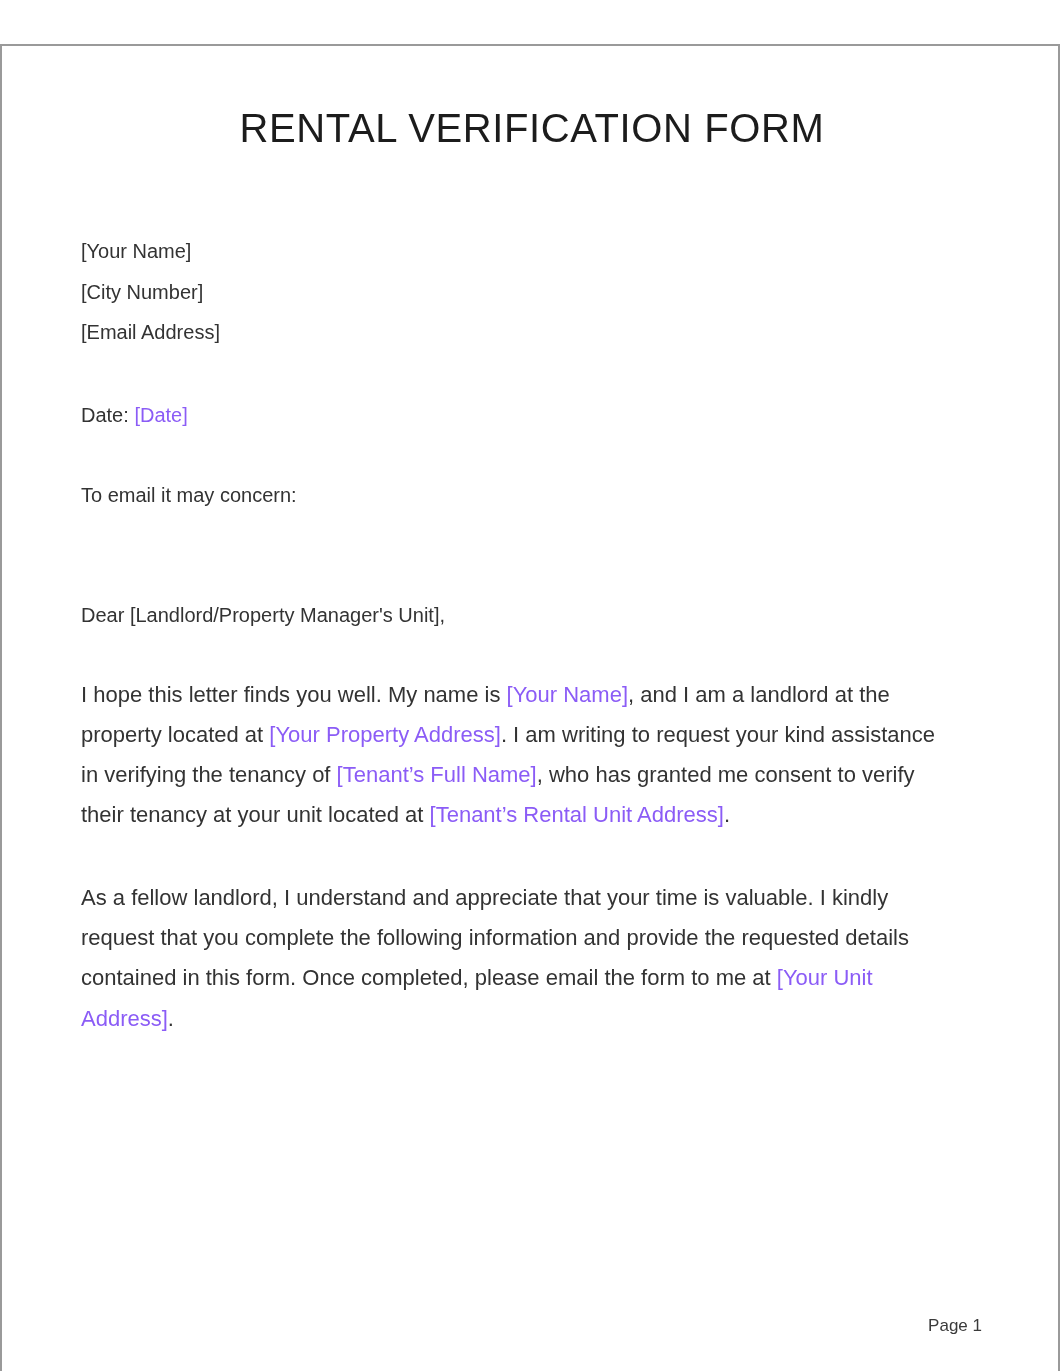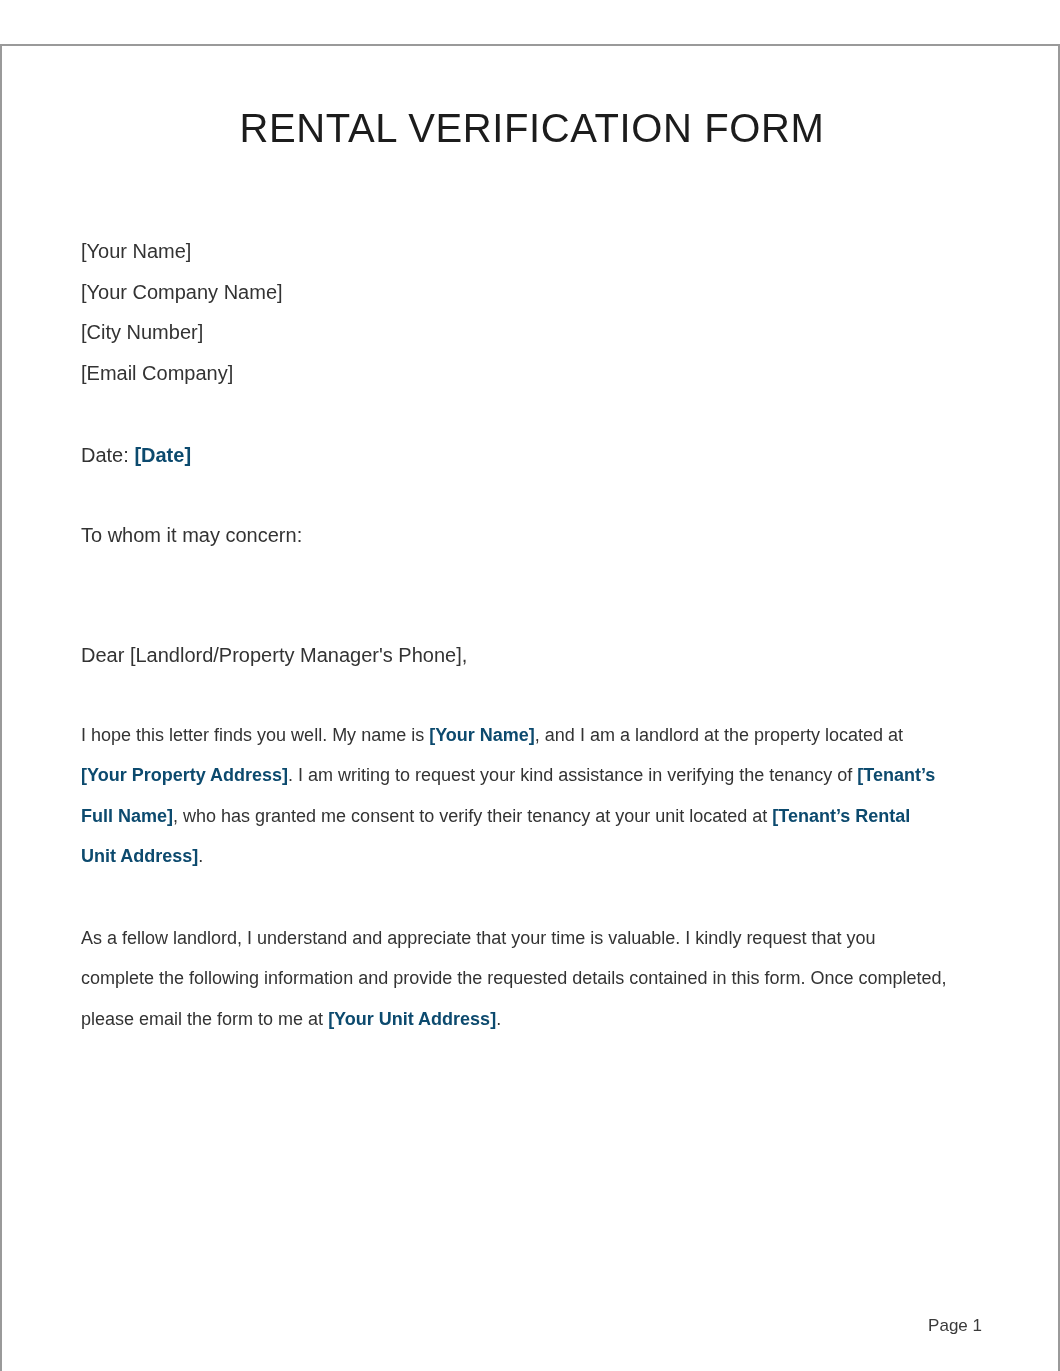--- a/index.html
+++ b/index.html
@@ -66,31 +66,31 @@
 
   .spacer-date   { height: 42px; }
   .spacer-towhom { height: 40px; }
   .spacer-subj   { height: 40px; }
   .spacer-dear   { height: 40px; }
   .spacer-body   { height: 40px; }
   .spacer-para   { height: 42px; }
 
   
   .para {
-    font-size: 18px;
+    font-size: 22px;
     font-weight: 400;
     line-height: 40.3px;
     color: #333333;
     text-align: left;
     margin: 0;
   }
 
   .ph {
-    font-weight: 700;
-    color: #0c4a6e;
+    font-weight: 400;
+    color: #8b5cf6;
   }
 
   
   .footer {
     position: absolute;
     left: 0;
     top: 1270px;
     width: 1060px;
     text-align: right;
     padding-right: 80px;
@@ -104,39 +104,38 @@
 <body>
 
 <div class="page">
 
   <div class="doc-title">RENTAL VERIFICATION FORM</div>
 
   <div class="content">
 
     <div class="address-block">
       <div class="address-line">[Your Name]</div>
-      <div class="address-line">[Your Company Name]</div>
       <div class="address-line">[City Number]</div>
-      <div class="address-line">[Email Company]</div>
+      <div class="address-line">[Email Address]</div>
     </div>
 
     <div class="spacer-date"></div>
 
     <div class="line"><span>Date:</span><span> </span><span class="ph">[Date]</span></div>
 
     <div class="spacer-towhom"></div>
 
-    <div class="line">To whom it may concern:</div>
+    <div class="line">To email it may concern:</div>
 
     <div class="spacer-subj"></div>
 
 
     <div class="spacer-dear"></div>
 
-    <div class="line">Dear [Landlord/Property Manager's Phone],</div>
+    <div class="line">Dear [Landlord/Property Manager's Unit],</div>
 
     <div class="spacer-body"></div>
 
     <p class="para"><span>I hope this letter finds you well. My name is </span><span class="ph">[Your Name]</span><span>, and I am a landlord at the property located at </span><span class="ph">[Your Property Address]</span><span>. I am writing to request your kind assistance in verifying the tenancy of </span><span class="ph">[Tenant’s Full Name]</span><span>, who has granted me consent to verify their tenancy at your unit located at </span><span class="ph">[Tenant’s Rental Unit Address]</span><span>.</span></p>
 
     <div class="spacer-para"></div>
 
     <p class="para"><span>As a fellow landlord, I understand and appreciate that your time is valuable. I kindly request that you complete the following information and provide the requested details contained in this form. Once completed, please email the form to me at </span><span class="ph">[Your Unit Address]</span><span>.</span></p>
 
   </div>

